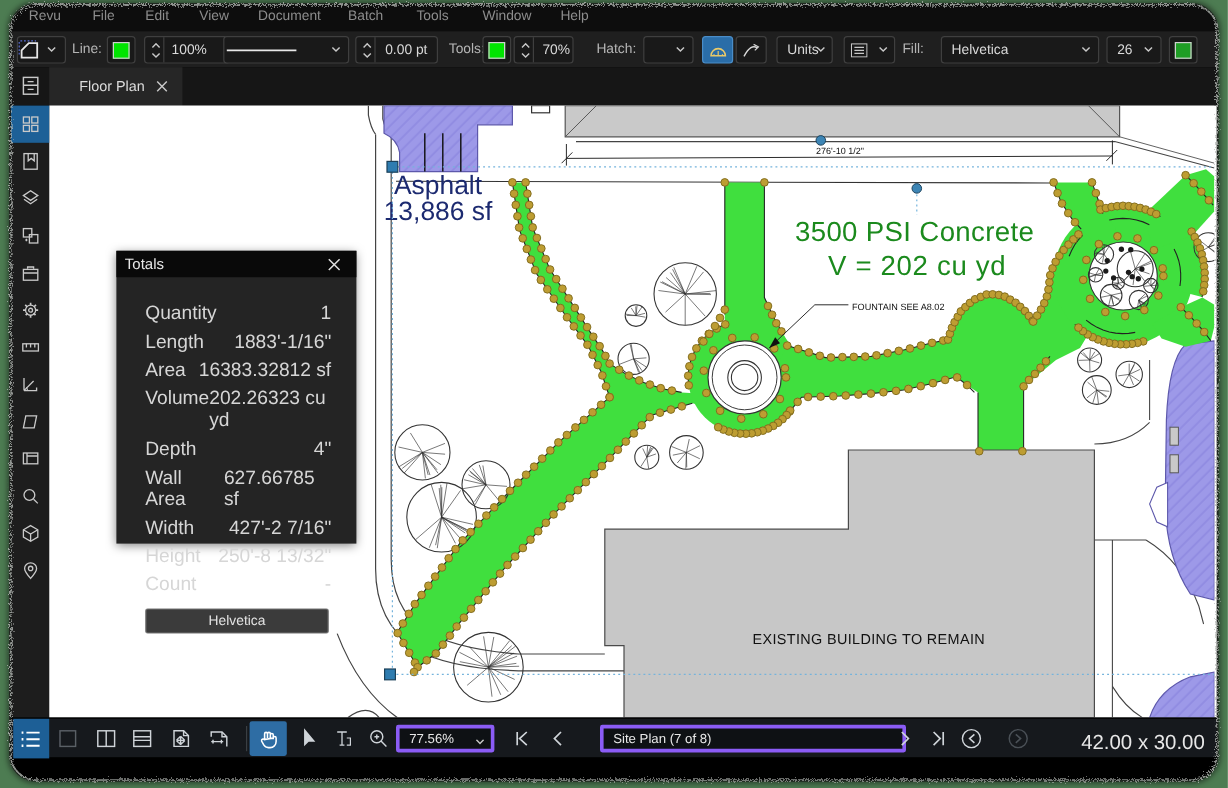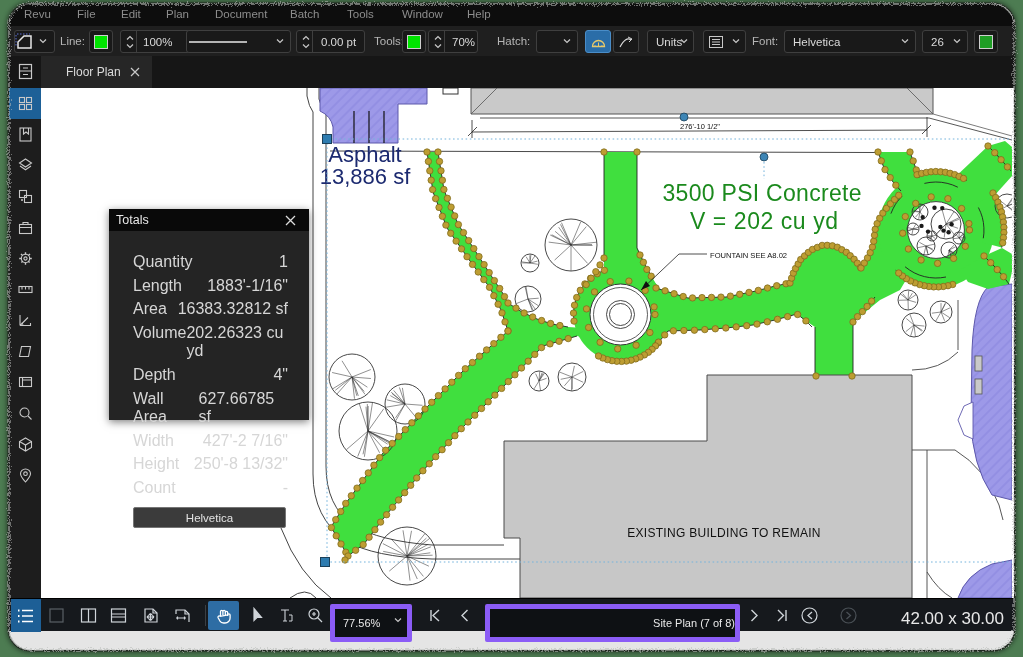--- a/index.html
+++ b/index.html
@@ -1,15 +1,15 @@
 <!DOCTYPE html>
 <html><head><meta charset="utf-8"><style>
 *{box-sizing:border-box;margin:0;padding:0}
 html,body{width:1023px;height:657px;background:#4d7c52;font-family:"Liberation Sans",sans-serif;overflow:hidden}
-#win{position:absolute;left:9px;top:4px;width:1005px;height:646px;background:#e5e5e5;border-radius:21px;overflow:hidden;box-shadow:0 0 0 1.5px rgba(30,36,30,.9),0 0 4px 3px rgba(22,30,24,.55)}
+#win{position:absolute;left:9px;top:4px;width:1005px;height:646px;background:#000000;border-radius:21px;overflow:hidden;box-shadow:0 0 0 1.5px rgba(30,36,30,.9),0 0 4px 3px rgba(22,30,24,.55)}
 #menubar{position:absolute;left:0;top:0;width:100%;height:22px;background:#0d0d0d}
 .mi{position:absolute;top:4px;font-size:11.5px;color:#8d8d8d}
 #toolbar{position:absolute;left:0;top:22px;width:100%;height:31px;background:#1f1f1f;border-bottom:1px solid #000}
 .tb{position:absolute;top:4px;height:23px;background:#191919;border:1px solid #3f3f3f;border-radius:3px;display:flex;align-items:center}
 .tb.sw{width:24px;justify-content:center}
 .swatch{width:14px;height:14px;background:#00e400;border:1px solid #cfcfcf;display:block}
 .tl{position:absolute;top:9px;font-size:11.5px;color:#b5b5b5}
 .tv{font-size:11.5px;color:#dadada;white-space:nowrap}
 .spin{display:flex;align-items:center;border-right:1px solid #3f3f3f;height:100%;padding:0 2px}
 .tbi{position:absolute;top:4px;width:26px;height:23px;border:1px solid #3f3f3f;border-radius:3px;background:#191919;display:flex;align-items:center;justify-content:center}
@@ -20,23 +20,23 @@
 #sidebar{position:absolute;left:0;top:84px;width:32px;height:510px;background:#1d1d1d}
 .sit{width:32px;height:31px;display:flex;align-items:center;justify-content:center}
 .sit.active{background:#1d6097}
 #canvas{position:absolute;left:32px;top:84px;width:973px;height:510px;background:#fff}
 #statusbar{position:absolute;left:0;top:594px;width:100%;height:33px;background:#16191d;border-top:1px solid #000}
 .sbtn{position:absolute;top:0;height:33px;width:30px;display:flex;align-items:center;justify-content:center}
 .blue1{left:2px;background:#1d5f96}
 .blue2{background:#2e6da4;border-radius:2px;top:2px;height:29px;width:31px}
 .sic{position:absolute;top:7px;width:20px;height:20px}
 .sep{position:absolute;left:196px;top:6px;height:21px;border-left:1px solid #3a3f44}
-.sfield{position:absolute;top:5px;height:38px;background:#0e1114;border:5px solid #8b5cf6;border-radius:2px;color:#e8e8e8;font-size:11px;display:flex;align-items:center;padding-left:8px}
+.sfield{position:absolute;top:5px;height:23px;background:#0e1114;border:3px solid #8b5cf6;border-radius:2px;color:#e8e8e8;font-size:11px;display:flex;align-items:center;padding-left:8px}
 .srt{position:absolute;right:10px;top:10px;color:#e8e8e8;font-size:17px}
-#totals{position:absolute;left:68px;top:121px;width:200px;height:211px;background:#242424;box-shadow:0 2px 8px rgba(0,0,0,.5)}
+#totals{position:absolute;left:56px;top:121px;width:200px;height:244px;background:#242424;box-shadow:0 2px 8px rgba(0,0,0,.5)}
 #thead{height:22px;background:#090909;color:#e8e8e8;font-size:12.5px;display:flex;align-items:center;justify-content:space-between;padding:0 13px 0 7px}
 .trow{display:flex;justify-content:space-between;padding:2.9px 21px 2.9px 24px;font-size:16px;color:#d6d6d6}
 #tbody{padding-top:19px}
 #reattach{margin:7px 23px 0 24px;height:21px;background:#3b3b3b;border:1px solid #757575;border-radius:2px;color:#e3e3e3;font-size:11.5px;text-align:center;line-height:20px}
 svg text{font-family:"Liberation Sans",sans-serif}
 #toolbar span svg,#statusbar span svg{display:block}
 </style></head><body>
 <svg id="grain" width="1023" height="657" style="position:absolute;left:0;top:0;z-index:5;pointer-events:none">
 <defs>
       <filter id="gr" x="-5%" y="-5%" width="110%" height="110%">
@@ -44,21 +44,21 @@
         <feDisplacementMap in="SourceGraphic" in2="n" scale="7"></feDisplacementMap>
       </filter>
     </defs>
 <rect x="9" y="4" width="1005" height="646" rx="21" fill="none" stroke="#b9bdb9" stroke-width="1.4" filter="url(#gr)" opacity="0.75"></rect>
 </svg>
 <div id="win">
  <div id="menubar">
       <span style="left:15px" class="mi">Revu</span>
       <span style="left:68px" class="mi">File</span>
       <span style="left:112px" class="mi">Edit</span>
-      <span style="left:157px" class="mi">Plan</span>
+      <span style="left:157px" class="mi">View</span>
       <span style="left:206px" class="mi">Document</span>
       <span style="left:281px" class="mi">Batch</span>
       <span style="left:338px" class="mi">Tools</span>
       <span style="left:393px" class="mi">Window</span>
       <span style="left:458px" class="mi">Help</span>
     </div>
  <div id="toolbar">
 <div class="tb" style="left:5px;width:41px">
         <svg width="20" height="18" viewBox="0 0 20 18">
 <path d="M3 15 L3 9 L9 3 L16 3 L16 15 Z" fill="none" stroke="#e8e8e8" stroke-width="1.5"></path>
@@ -153,21 +153,21 @@
           <line x1="3" y1="3.5" x2="11" y2="3.5" stroke="#c8c8c8"></line>
           <line x1="3" y1="6" x2="11" y2="6" stroke="#c8c8c8"></line>
           <line x1="3" y1="8.5" x2="11" y2="8.5" stroke="#c8c8c8"></line>
         </svg>
         <span style="position:absolute;right:5px;top:8px">
           <svg width="8" height="5" viewBox="0 0 8 5">
             <path d="M1 0.5 L4 3.5 L7 0.5" stroke="#c8c8c8" stroke-width="1.2" fill="none"></path>
           </svg>
         </span>
       </div>
-<span class="tl" style="left:743px">Font:</span>
+<span class="tl" style="left:743px">Fill:</span>
 <div class="tb" style="left:775px;width:132px">
         <span class="tv" style="margin-left:8px">Helvetica</span>
         <span style="position:absolute;right:6px;top:8px">
           <svg width="8" height="5" viewBox="0 0 8 5">
             <path d="M1 0.5 L4 3.5 L7 0.5" stroke="#c8c8c8" stroke-width="1.2" fill="none"></path>
           </svg>
         </span>
       </div>
 <div class="tb" style="left:913px;width:46px">
         <span class="tv" style="margin-left:8px">26</span>
@@ -1071,21 +1071,21 @@
 <span class="sic" style="left:416px">
         <svg width="19" height="19" viewBox="0 0 19 19" fill="none" stroke="#cfd4d9" stroke-width="1.2">
           <path d="M6 4 v11 M14 4 L8 9.5 L14 15" stroke-width="1.4"></path>
         </svg>
       </span>
 <span class="sic" style="left:446px">
         <svg width="19" height="19" viewBox="0 0 19 19" fill="none" stroke="#cfd4d9" stroke-width="1.2">
           <path d="M12.5 4 L7 9.5 L12.5 15" stroke-width="1.4"></path>
         </svg>
       </span>
-<div class="sfield" style="left:476px;width:255px;text-align:right">
+<div class="sfield" style="left:491px;width:255px;text-align:left">
         <span style="width:100%">Site Plan (7 of 8)</span>
       </div>
 <span class="sic" style="left:736px">
         <svg width="19" height="19" viewBox="0 0 19 19" fill="none" stroke="#cfd4d9" stroke-width="1.2">
           <path d="M6.5 4 L12 9.5 L6.5 15" stroke-width="1.4"></path>
         </svg>
       </span>
 <span class="sic" style="left:764px">
         <svg width="19" height="19" viewBox="0 0 19 19" fill="none" stroke="#cfd4d9" stroke-width="1.2">
           <path d="M5 4 L10.5 9.5 L5 15 M13 4 v11" stroke-width="1.4"></path>

